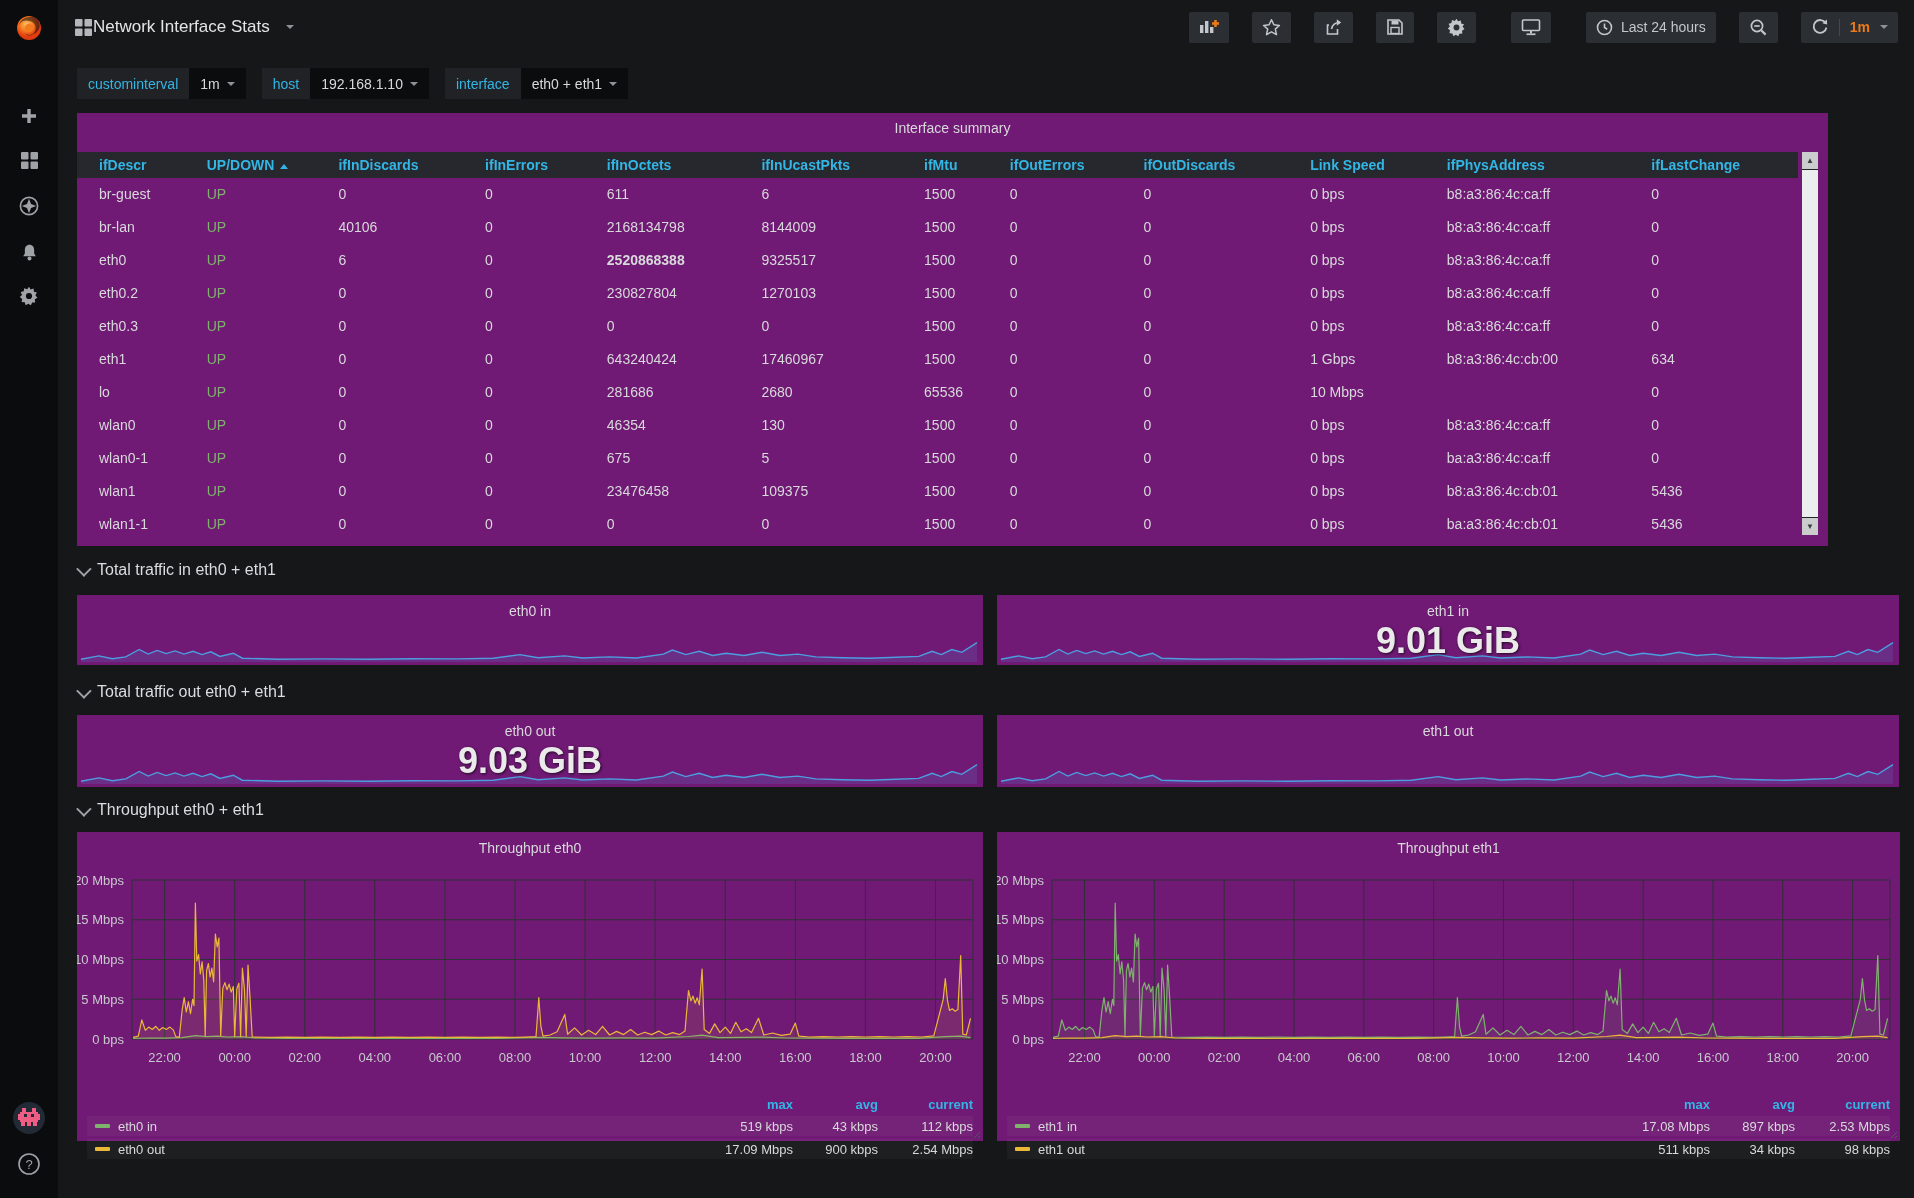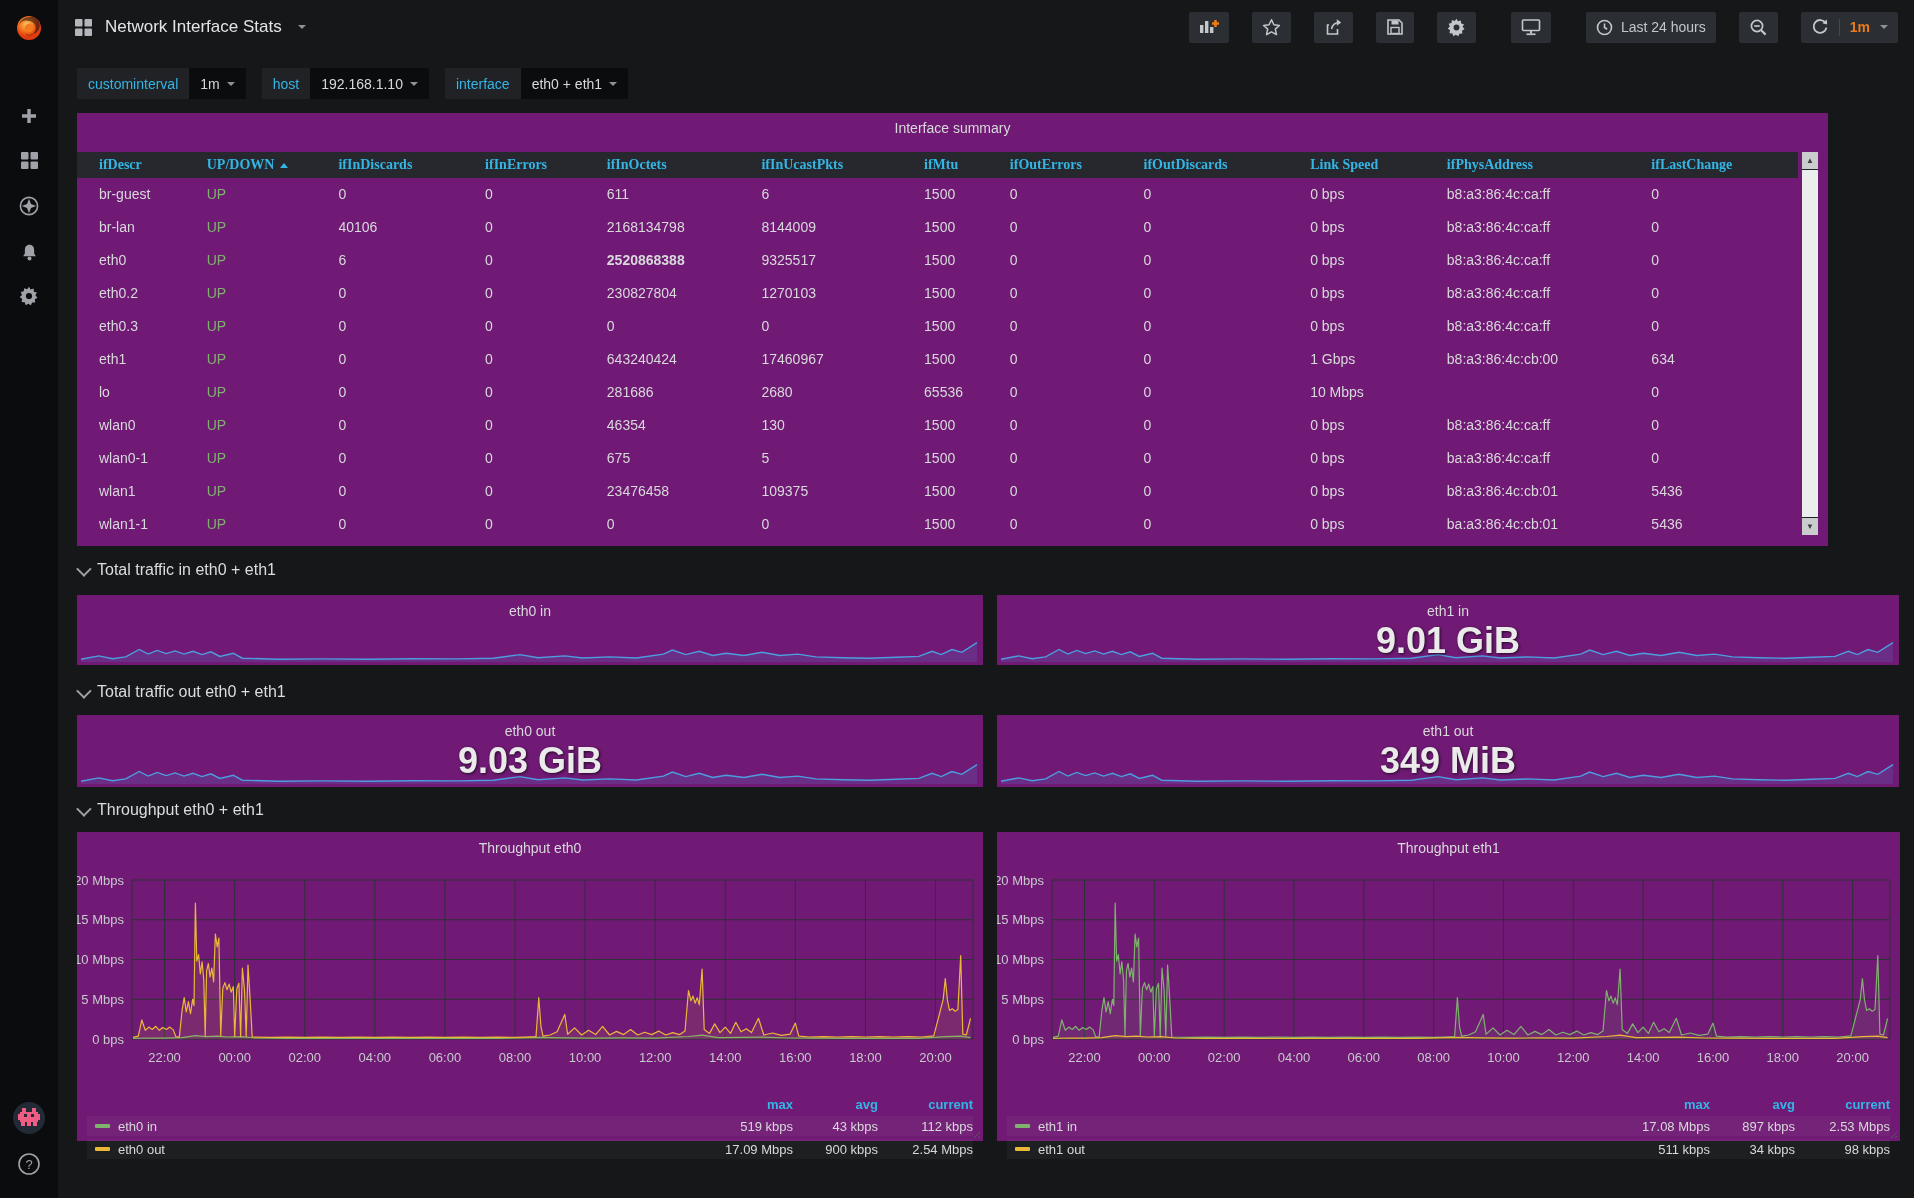--- a/index.html
+++ b/index.html
@@ -1,37 +1,37 @@
 <!DOCTYPE html>
 <html><head>
 <meta charset="utf-8">
 <style>
   html,body{margin:0;padding:0;background:#161719;width:1914px;height:1198px;overflow:hidden;
     font-family:"Liberation Sans",sans-serif;color:#d8d9da;-webkit-font-smoothing:antialiased;}
   .sidebar{position:absolute;left:0;top:0;width:58px;height:1198px;background:#0b0c0e;z-index:5;}
   .side-item{position:absolute;left:0;width:58px;height:40px;display:flex;align-items:center;justify-content:center;color:#9fa3a8;cursor:pointer;}
   .navbar{position:absolute;left:58px;top:0;right:0;height:54px;display:flex;align-items:center;padding:0 16px;box-sizing:border-box;}
-  .nav-left{display:flex;align-items:center;gap:12px;}
+  .nav-left{display:flex;align-items:center;}
   .nav-title{font-size:17px;color:#e3e4e6;display:flex;align-items:center;gap:9px;}
   .nav-right{margin-left:auto;display:flex;align-items:center;gap:23px;}
   .nav-btn{height:31px;min-width:36px;background:#2b2f34;border-radius:2px;display:flex;align-items:center;justify-content:center;gap:8px;padding:0 10px;box-sizing:border-box;color:#c3c7cc;font-size:14px;cursor:pointer;}
   .gap-l{margin-left:12px;}
   .caret{display:inline-block;width:0;height:0;border-left:4px solid transparent;border-right:4px solid transparent;border-top:4px solid #8e9196;margin-left:7px;vertical-align:middle;}
   .orange{color:#eb7b18;font-weight:bold;}
   .vdiv{width:1px;height:17px;background:#45494e;margin:0 2px;}
   .submenu{position:absolute;left:77px;top:68px;display:flex;gap:16px;}
   .var-pill{display:flex;height:31px;font-size:14px;}
   .var-label{background:#202226;color:#33b5e5;display:flex;align-items:center;padding:0 11px;}
   .var-value{background:#0b0c0e;color:#d8d9da;display:flex;align-items:center;padding:0 11px;cursor:pointer;}
   .panel{position:absolute;background:#701a75;box-sizing:border-box;}
   .panel-title{position:absolute;top:7px;left:0;right:0;text-align:center;font-size:14px;color:#d8d9da;cursor:pointer;}
   
   .table-wrap{position:absolute;left:0;top:39px;right:30px;}
   .t-head{display:flex;height:26px;line-height:26px;background:#26282d;font-size:14px;color:#33b5e5;font-weight:600;padding-left:22px;}
-  .t-head span.th{display:inline-block;cursor:pointer;font-family:Liberation Serif, serif;}
+  .t-head span.th{display:inline-block;cursor:pointer;}
   .t-row{display:flex;height:33px;line-height:33px;font-size:14px;padding-left:22px;}
   .t-row span{display:inline-block;overflow:hidden;white-space:nowrap;}
   .t-row .up{color:#7eb26d;}
   .sort-caret{display:inline-block;width:0;height:0;border-left:4px solid transparent;border-right:4px solid transparent;border-bottom:5px solid #33b5e5;margin-left:6px;vertical-align:middle;}
   .scrollbar{position:absolute;right:10px;top:39px;bottom:11px;width:16px;background:#202226;}
   .scroll-btn{position:absolute;left:0;width:16px;height:17px;background:#caccce;color:#3c3c3c;font-size:8px;display:flex;align-items:center;justify-content:center;cursor:pointer;}
   .scroll-thumb{position:absolute;left:0;top:18px;bottom:18px;width:16px;background:#eceded;cursor:pointer;}
   
   .section{position:absolute;left:77px;height:26px;display:flex;align-items:center;gap:9px;font-size:16px;color:#dcdde0;cursor:pointer;}
   .chev{width:9px;height:9px;border-right:2px solid #9fa3a8;border-bottom:2px solid #9fa3a8;transform:rotate(45deg) translateY(-2px);}
@@ -433,21 +433,20 @@
 <div class="panel stat" style="left:77px;top:715px;width:906px;height:72px;">
   <div class="stat-title">eth0 out</div>
   <div class="stat-value">9.03 GiB</div>
   <svg class="stat-spark" width="898" height="30">
       <path d="M1.0 26.2 L18.9 22.9 L32.4 25.7 L45.8 23.9 L59.2 16.5 L68.2 21.1 L77.2 17.4 L86.1 20.6 L95.1 17.9 L104.0 21.1 L113.0 18.3 L122.0 21.6 L130.9 18.8 L139.9 23.4 L153.3 20.2 L162.3 25.2 L198.1 26.2 L242.9 25.9 L287.7 26.2 L332.5 25.7 L377.3 25.9 L413.2 25.2 L440.0 21.6 L458.0 24.8 L484.8 22.9 L502.8 25.0 L529.6 23.9 L556.5 25.0 L583.4 21.1 L592.4 17.0 L605.8 21.6 L619.2 18.3 L632.7 22.5 L646.1 20.2 L664.0 22.5 L682.0 19.3 L699.9 22.5 L717.8 21.1 L735.7 23.9 L762.6 24.8 L789.5 25.2 L816.4 24.3 L838.8 23.4 L852.2 18.3 L861.2 21.6 L871.9 16.5 L881.8 19.3 L897.0 9.6 L897 29 L1 29 Z" fill="rgba(76,158,224,0.16)"></path>
       <path d="M1.0 26.2 L18.9 22.9 L32.4 25.7 L45.8 23.9 L59.2 16.5 L68.2 21.1 L77.2 17.4 L86.1 20.6 L95.1 17.9 L104.0 21.1 L113.0 18.3 L122.0 21.6 L130.9 18.8 L139.9 23.4 L153.3 20.2 L162.3 25.2 L198.1 26.2 L242.9 25.9 L287.7 26.2 L332.5 25.7 L377.3 25.9 L413.2 25.2 L440.0 21.6 L458.0 24.8 L484.8 22.9 L502.8 25.0 L529.6 23.9 L556.5 25.0 L583.4 21.1 L592.4 17.0 L605.8 21.6 L619.2 18.3 L632.7 22.5 L646.1 20.2 L664.0 22.5 L682.0 19.3 L699.9 22.5 L717.8 21.1 L735.7 23.9 L762.6 24.8 L789.5 25.2 L816.4 24.3 L838.8 23.4 L852.2 18.3 L861.2 21.6 L871.9 16.5 L881.8 19.3 L897.0 9.6" stroke="#4c9ee0" stroke-width="1.4" fill="none"></path>
     </svg>
 </div>
 <div class="panel stat" style="left:997px;top:715px;width:902px;height:72px;">
   <div class="stat-title">eth1 out</div>
-  <div class="stat-value">349 MiB</div>
   <svg class="stat-spark" width="894" height="30">
       <path d="M1.0 26.2 L18.8 22.9 L32.2 25.7 L45.6 23.9 L59.0 16.5 L67.9 21.1 L76.8 17.4 L85.7 20.6 L94.7 17.9 L103.6 21.1 L112.5 18.3 L121.4 21.6 L130.3 18.8 L139.3 23.4 L152.6 20.2 L161.6 25.2 L197.2 26.2 L241.8 25.9 L286.4 26.2 L331.0 25.7 L375.6 25.9 L411.3 25.2 L438.1 21.6 L455.9 24.8 L482.7 22.9 L500.5 25.0 L527.3 23.9 L554.0 25.0 L580.8 21.1 L589.7 17.0 L603.1 21.6 L616.5 18.3 L629.9 22.5 L643.2 20.2 L661.1 22.5 L678.9 19.3 L696.8 22.5 L714.6 21.1 L732.4 23.9 L759.2 24.8 L786.0 25.2 L812.7 24.3 L835.0 23.4 L848.4 18.3 L857.3 21.6 L868.0 16.5 L877.8 19.3 L893.0 9.6 L893 29 L1 29 Z" fill="rgba(76,158,224,0.16)"></path>
       <path d="M1.0 26.2 L18.8 22.9 L32.2 25.7 L45.6 23.9 L59.0 16.5 L67.9 21.1 L76.8 17.4 L85.7 20.6 L94.7 17.9 L103.6 21.1 L112.5 18.3 L121.4 21.6 L130.3 18.8 L139.3 23.4 L152.6 20.2 L161.6 25.2 L197.2 26.2 L241.8 25.9 L286.4 26.2 L331.0 25.7 L375.6 25.9 L411.3 25.2 L438.1 21.6 L455.9 24.8 L482.7 22.9 L500.5 25.0 L527.3 23.9 L554.0 25.0 L580.8 21.1 L589.7 17.0 L603.1 21.6 L616.5 18.3 L629.9 22.5 L643.2 20.2 L661.1 22.5 L678.9 19.3 L696.8 22.5 L714.6 21.1 L732.4 23.9 L759.2 24.8 L786.0 25.2 L812.7 24.3 L835.0 23.4 L848.4 18.3 L857.3 21.6 L868.0 16.5 L877.8 19.3 L893.0 9.6" stroke="#4c9ee0" stroke-width="1.4" fill="none"></path>
     </svg>
 </div>
 
 <div class="panel" style="left:77px;top:832px;width:906px;height:309px;">
   <div class="graph-title">Throughput eth0</div>
   <div class="rz"></div>
 <svg width="906" height="206" class="graph-svg">

